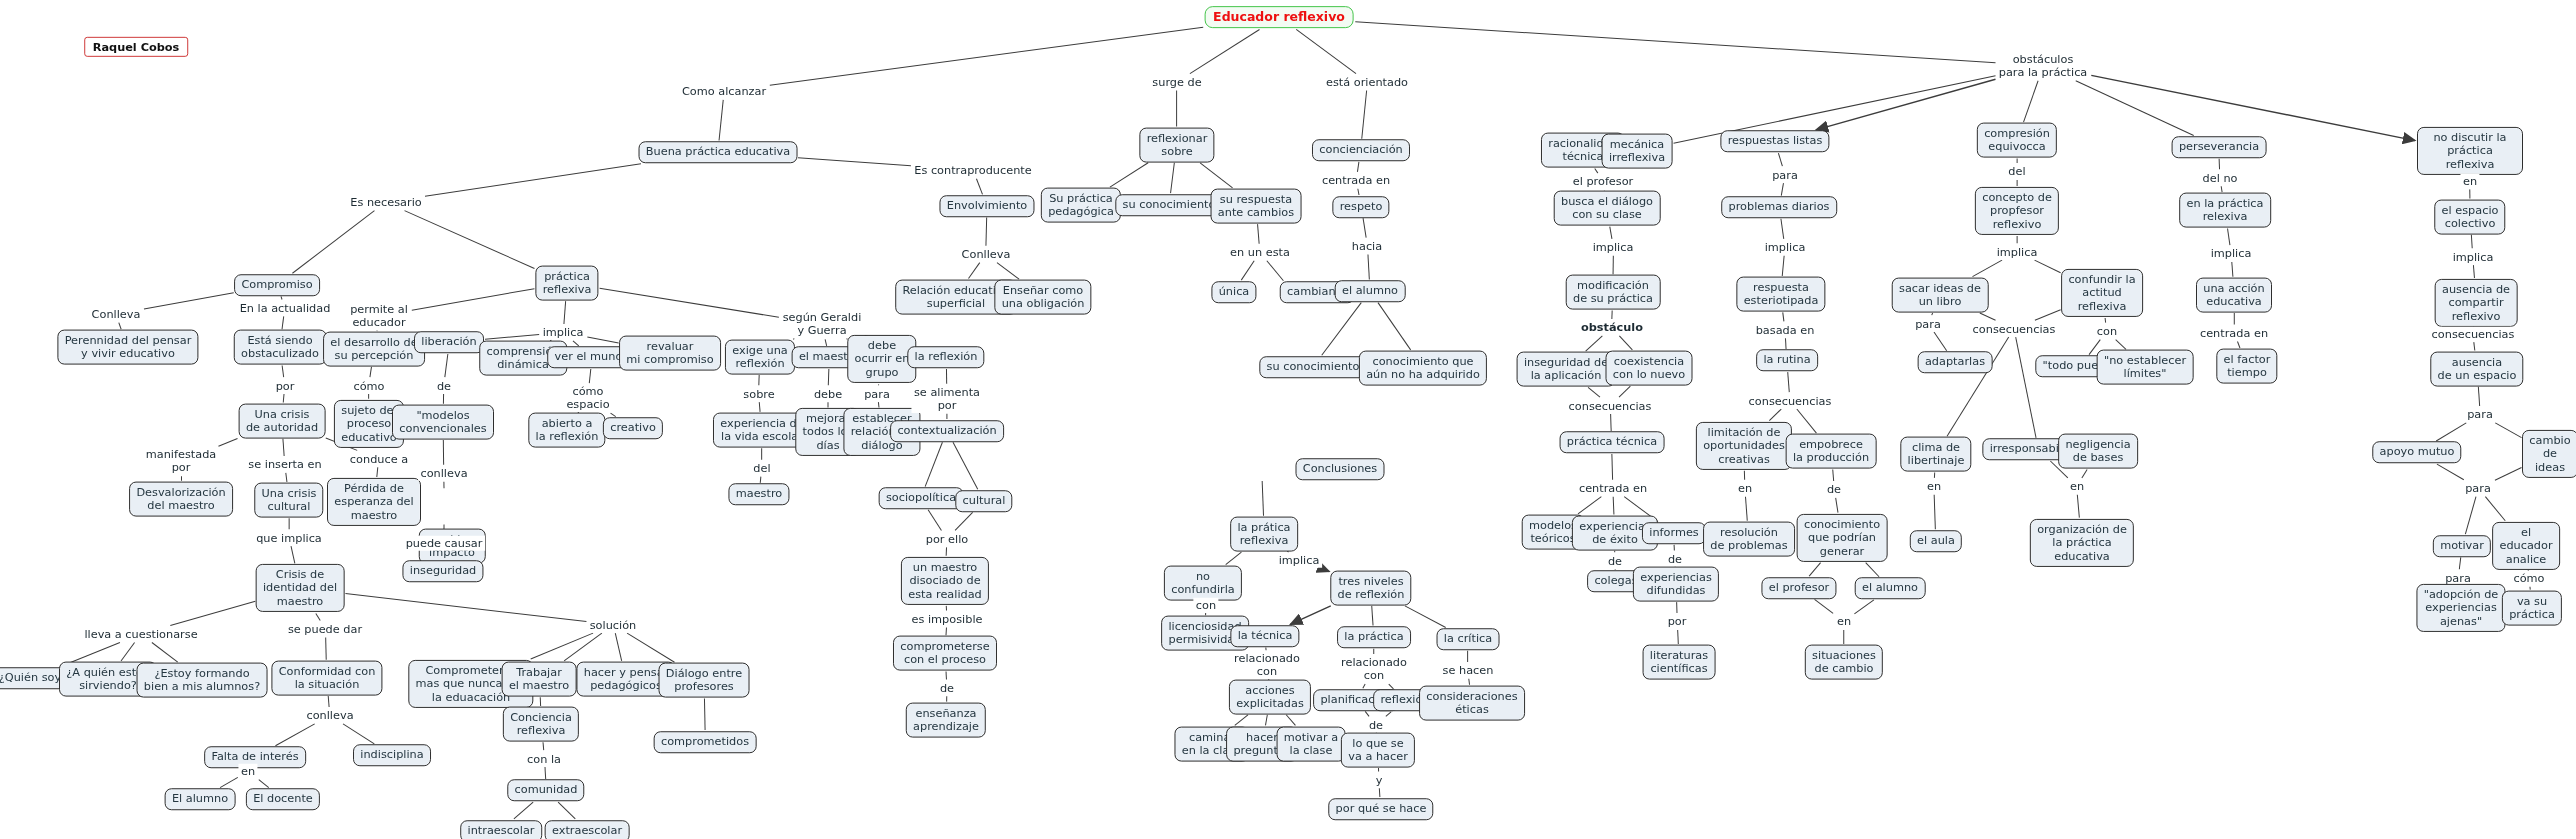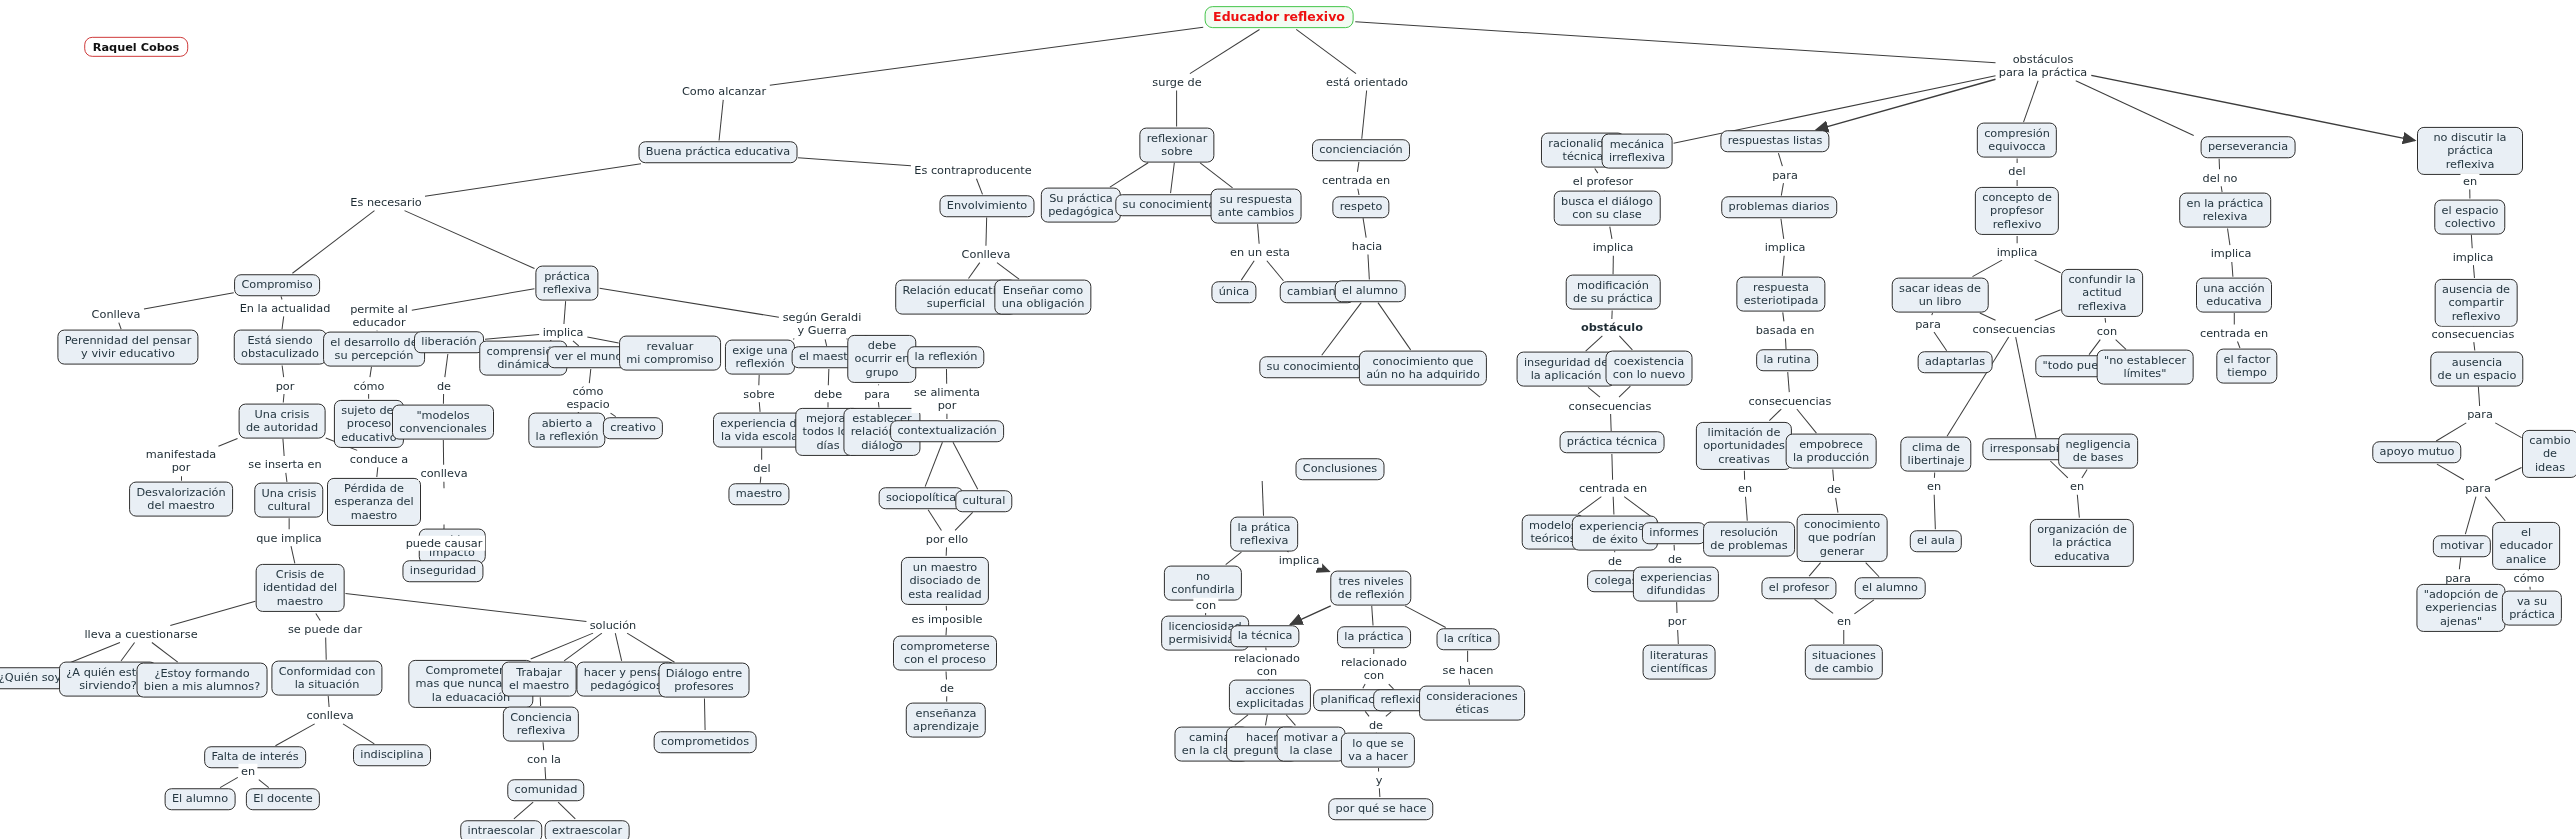--- a/index.html
+++ b/index.html
@@ -6,21 +6,21 @@
   body{font-family:"DejaVu Sans","Liberation Sans",sans-serif;}
   #canvas{position:relative;width:2576px;height:840px;background:#fff;overflow:hidden;}
   #edges{position:absolute;left:0;top:0;z-index:1;}
   .node{position:absolute;transform:translate(-50%,-50%);white-space:pre-line;text-align:center;
         z-index:2;line-height:1.18;}
   .concept{background:#e9eff5;border:1px solid #2e2e2e;border-radius:6.9px;
            padding:3.1px 6.3px;color:#253741;font-size:11.3px;box-shadow:0 0 0 0.6px rgba(255,255,255,.4) inset;}
   .link{background:#ffffff;color:#1d2b33;font-size:11.3px;padding:0.6px 2.5px;}
   .title{background:#f3fbf3;border:1.4px solid #44c54a;border-radius:8px;
          padding:2.5px 7.5px;color:#e11;font-weight:bold;font-size:12.5px;}
-  .author{background:#fff;border:1.3px solid #cf3a3a;border-radius:8px;
+  .author{background:#fff;border:1.3px solid #cf3a3a;border-radius:3px;
           padding:2.5px 7.5px;color:#111;font-weight:bold;font-size:11.3px;}
 </style>
 </head>
 <body>
 
 <div id="canvas">
     <svg id="edges" width="2576" height="840" viewBox="0 0 4116 1342">
       <defs>
         <marker id="arr" markerWidth="11" markerHeight="9" refX="9" refY="4.5" orient="auto">
           <path d="M0,0 L10,4.5 L0,9 z" fill="#3c3c3c"></path>
@@ -516,21 +516,21 @@
 libertinaje</div>
     <div class="node link" style="left: 1934px; top: 486px;">en</div>
     <div class="node concept" style="left: 1936px; top: 541px;">el aula</div>
     <div class="node concept" style="left: 2038px; top: 449px;">irresponsabilidad</div>
     <div class="node concept" style="left: 2098px; top: 451px;">negligencia
 de bases</div>
     <div class="node link" style="left: 2077px; top: 486px;">en</div>
     <div class="node concept" style="left: 2082px; top: 543px;">organización de
 la práctica
 educativa</div>
-    <div class="node concept" style="left: 2219px; top: 147px; margin-left: 29px;">perseverancia</div>
+    <div class="node concept" style="left: 2219px; top: 147px;">perseverancia</div>
     <div class="node link" style="left: 2220px; top: 178px;">del no</div>
     <div class="node concept" style="left: 2225px; top: 210px;">en la práctica
 relexiva</div>
     <div class="node link" style="left: 2231px; top: 253px;">implica</div>
     <div class="node concept" style="left: 2234px; top: 295px;">una acción
 educativa</div>
     <div class="node link" style="left: 2234px; top: 333px;">centrada en</div>
     <div class="node concept" style="left: 2247px; top: 366px;">el factor
 tiempo</div>
     <div class="node concept" style="left: 2470px; top: 151px;">no discutir la

